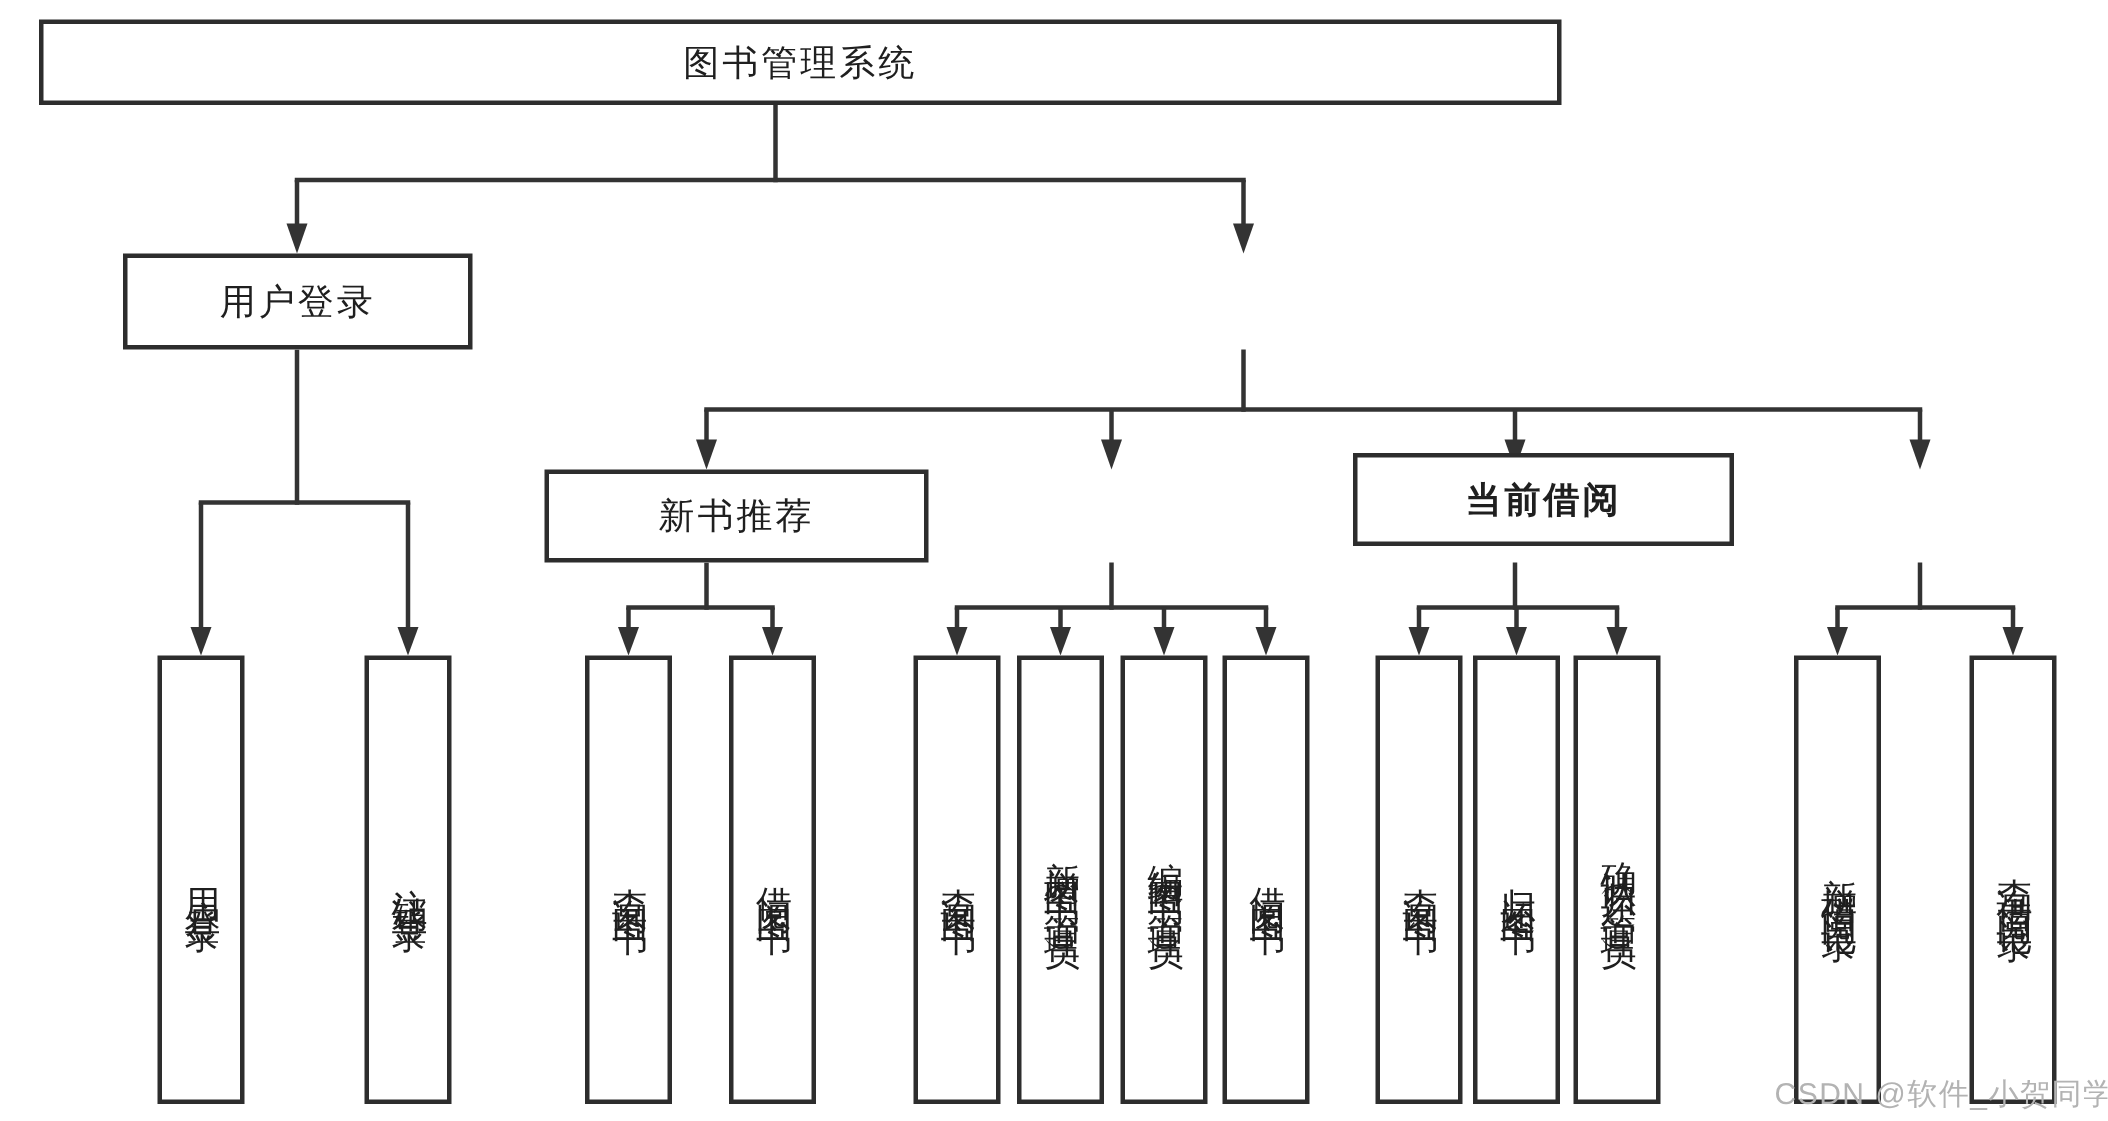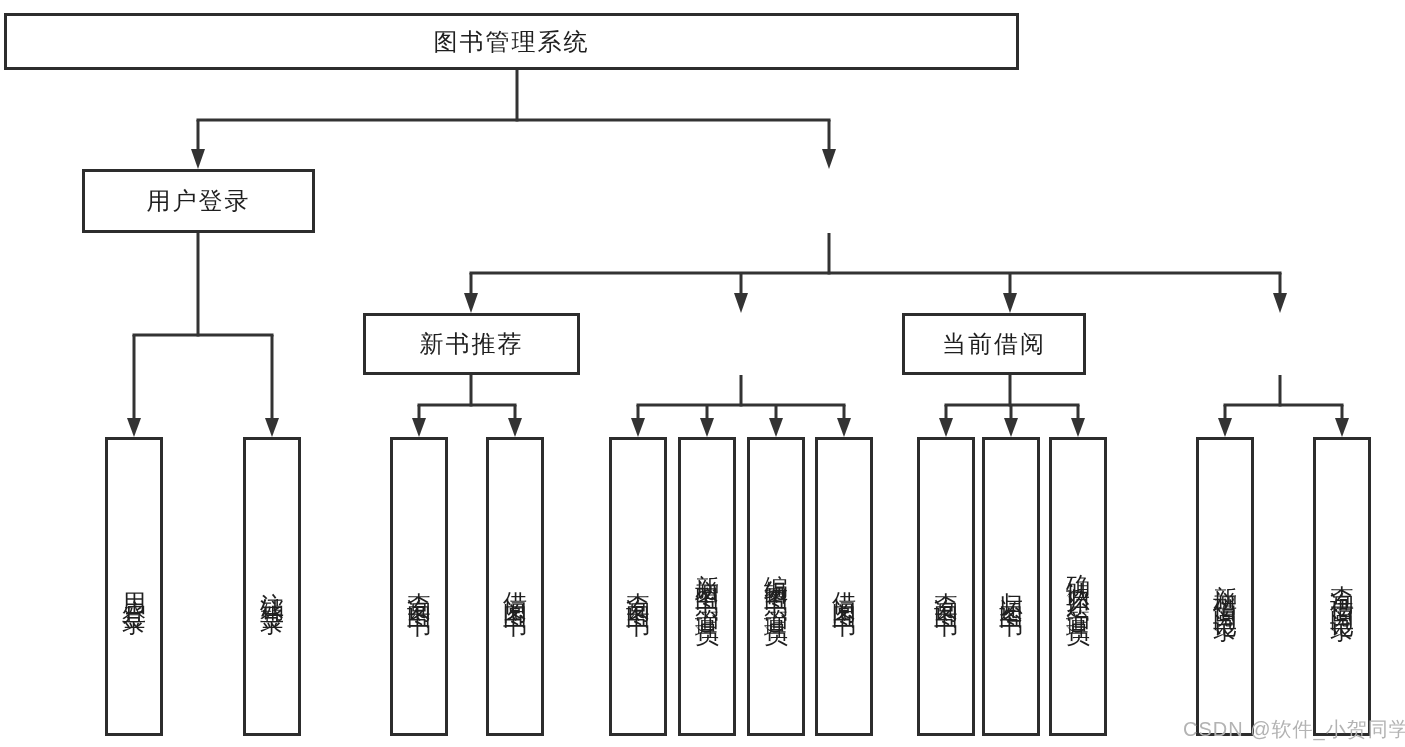--- a/index.html
+++ b/index.html
@@ -109,26 +109,26 @@
     <polygon points="1071,418 1085,418 1078,437"></polygon>
 
     <line x1="1280" y1="375" x2="1280" y2="406.5"></line>
     <line x1="1223.5" y1="405" x2="1343.5" y2="405"></line>
     <line x1="1225" y1="405" x2="1225" y2="420"></line>
     <polygon points="1218,418 1232,418 1225,437"></polygon>
     <line x1="1342" y1="405" x2="1342" y2="420"></line>
     <polygon points="1335,418 1349,418 1342,437"></polygon>
   </svg>
 
-  <div class="node h-node" style="left:4px; top:13px; width:1015px; height:57px;">图书管理系统</div>
+  <div class="node h-node" style="left:26px; top:13px; width:1015px; height:57px;">图书管理系统</div>
 
   <div class="node h-node" style="left:82px; top:169px; width:233px; height:64px;">用户登录</div>
 
-  <div class="node h-node" style="left:363px; top:313px; width:217px; height:62px;">新书推荐</div>
-  <div class="node h-node" style="left:902px; top:313px; width:184px; height:62px;">当前借阅</div>
+  <div class="node h-node" style="left:363px; top:313px; width:256px; height:62px;">新书推荐</div>
+  <div class="node h-node" style="left:902px; top:302px; width:254px; height:62px;font-weight:bold;">当前借阅</div>
 
   <div class="node v-node" style="left:105px; top:437px; width:58px; height:299px;">用户登录</div>
   <div class="node v-node" style="left:243px; top:437px; width:58px; height:299px;">注销登录</div>
 
   <div class="node v-node" style="left:390px; top:437px; width:58px; height:299px;">查询图书</div>
   <div class="node v-node" style="left:486px; top:437px; width:58px; height:299px;">借阅图书</div>
 
   <div class="node v-node" style="left:609px; top:437px; width:58px; height:299px;">查询图书</div>
   <div class="node v-node" style="left:678px; top:437px; width:58px; height:299px;">新增图书（管理员）</div>
   <div class="node v-node" style="left:747px; top:437px; width:58px; height:299px;">编辑图书（管理员）</div>

